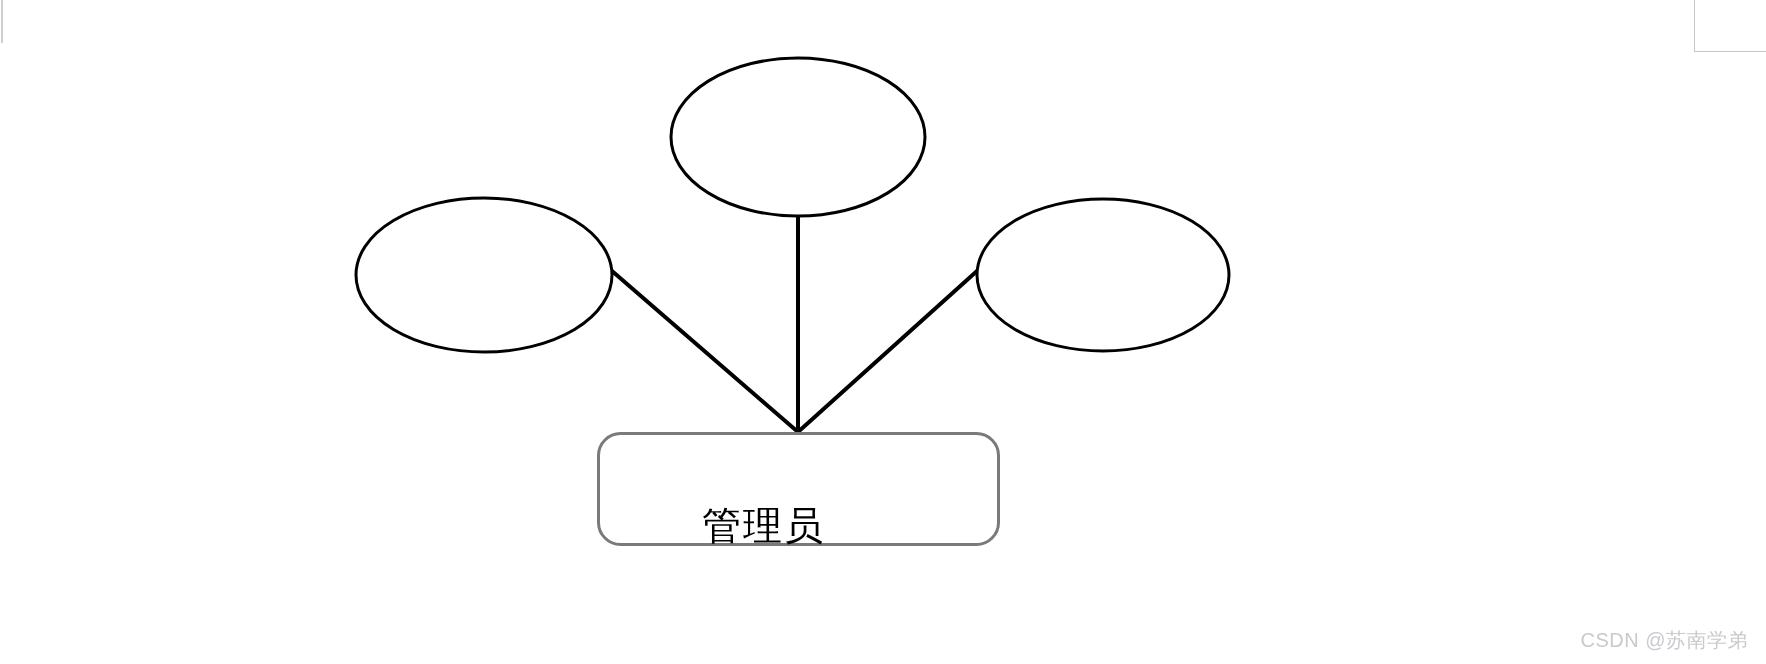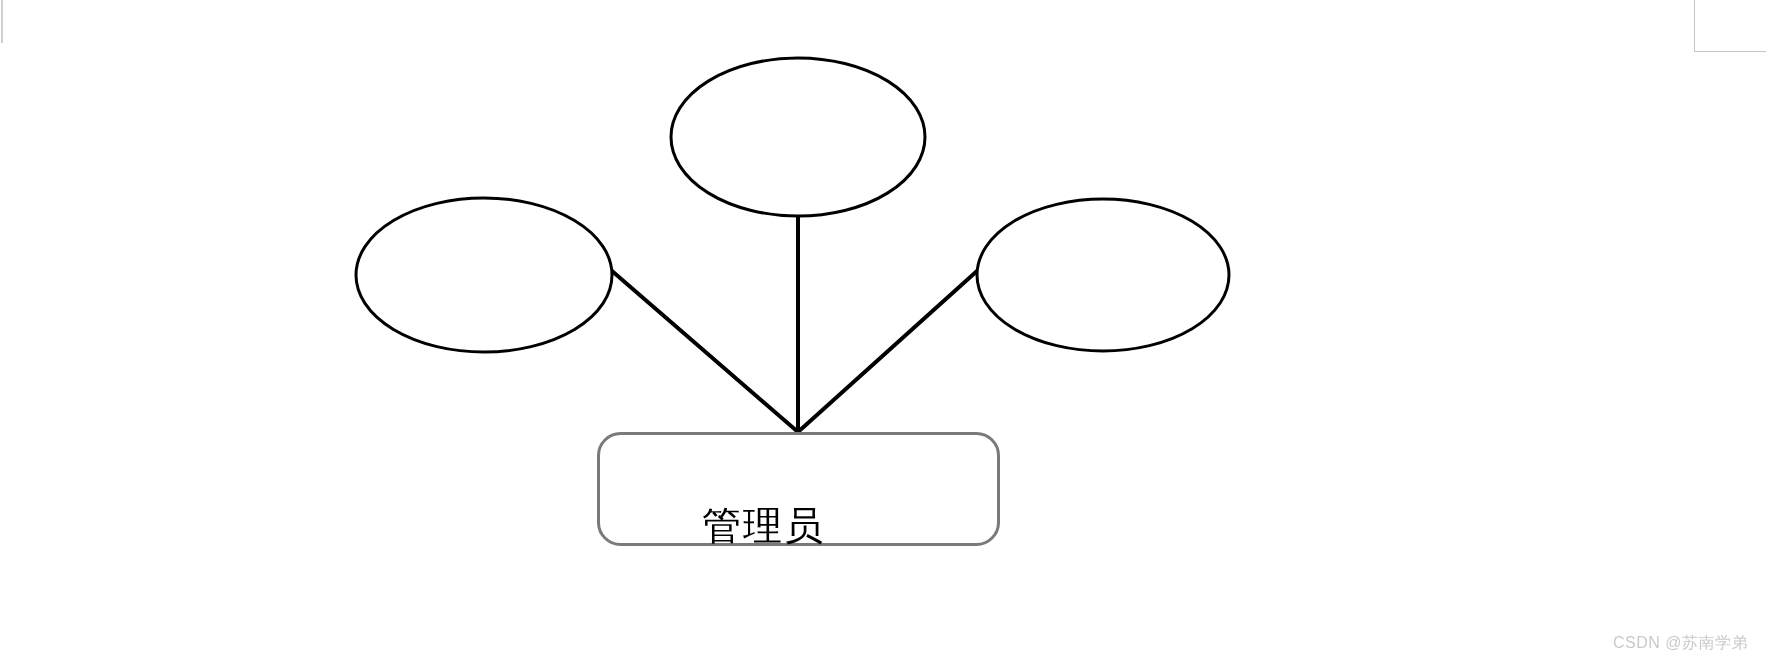--- a/index.html
+++ b/index.html
@@ -41,21 +41,21 @@
     font-size: 39px;
   }
   .entity-label {
     font-size: 39px;
   }
   #watermark {
     position: absolute;
     right: 18px;
     bottom: 10px;
     color: #c9c9cf;
-    font-size: 16px;
+    font-size: 20px;
     font-family: "Liberation Sans", "DejaVu Sans", sans-serif;
     letter-spacing: 0.5px;
     white-space: nowrap;
     user-select: none;
   }
   #corner-panel {
     position: absolute;
     left: 1694px;
     top: -4px;
     width: 76px;

